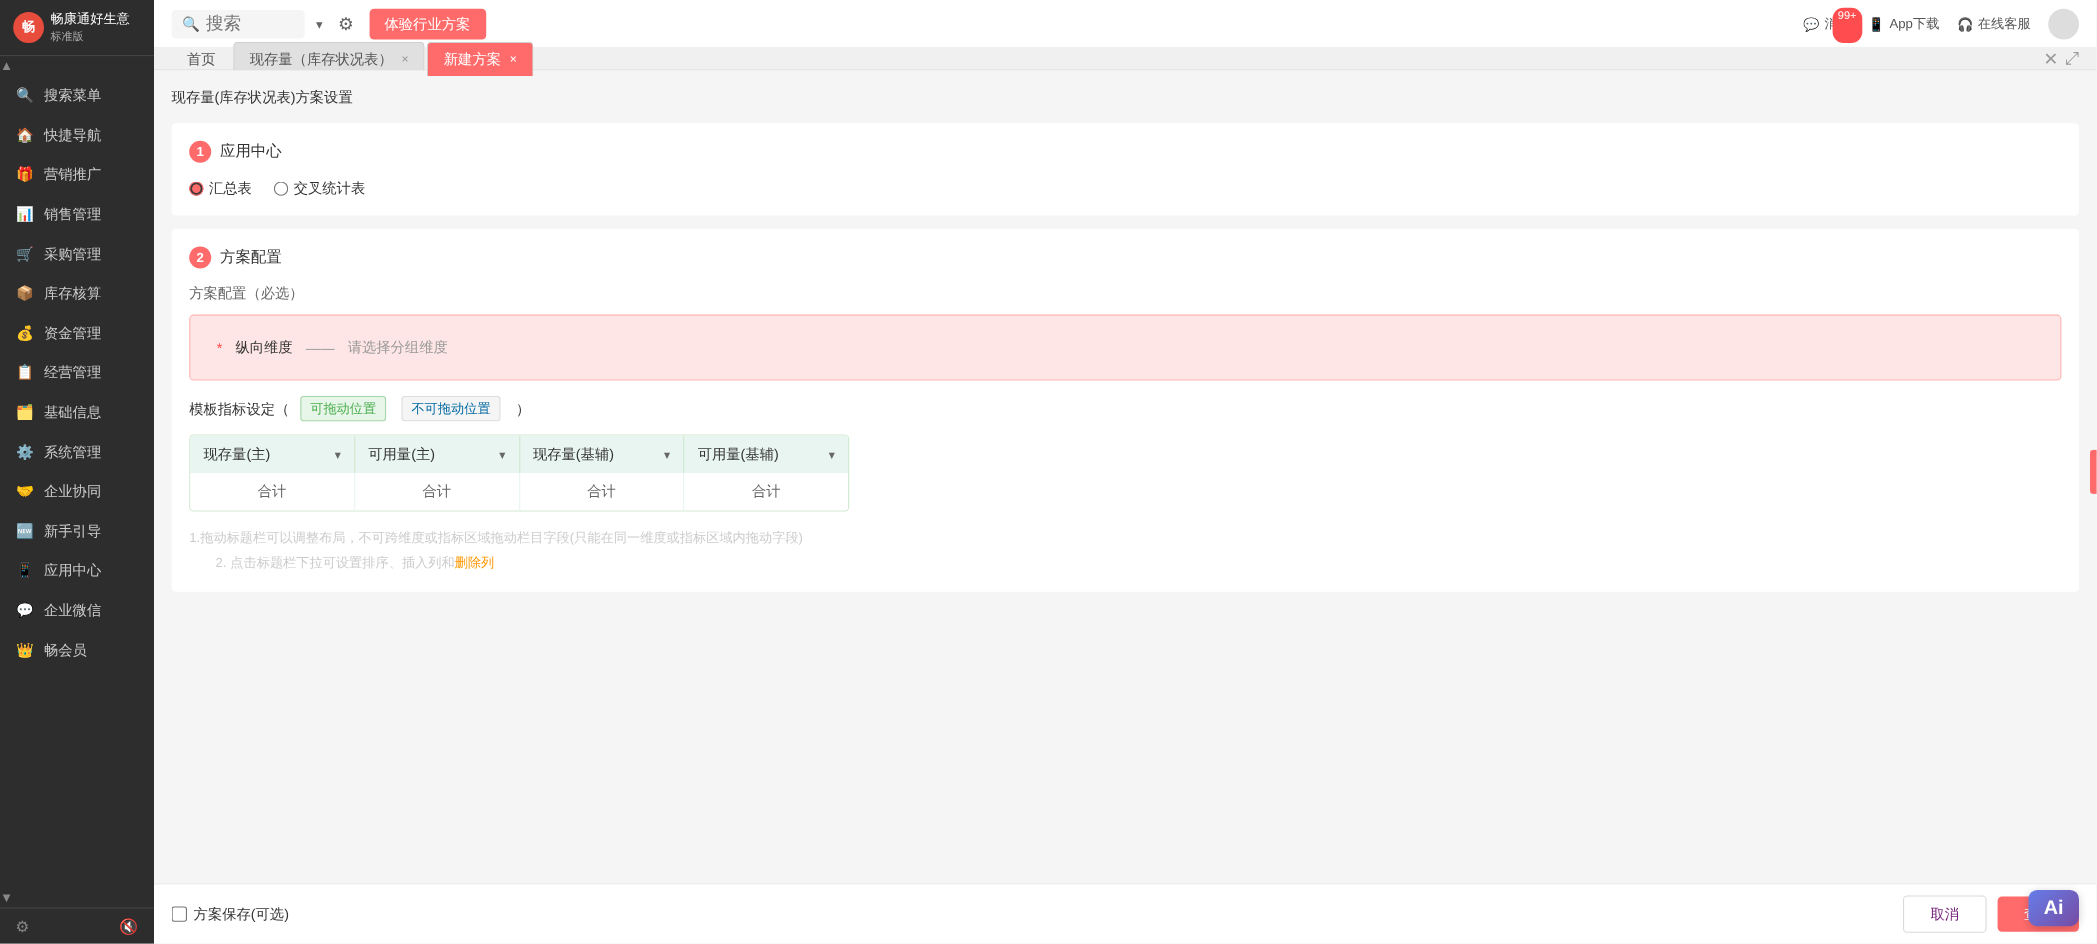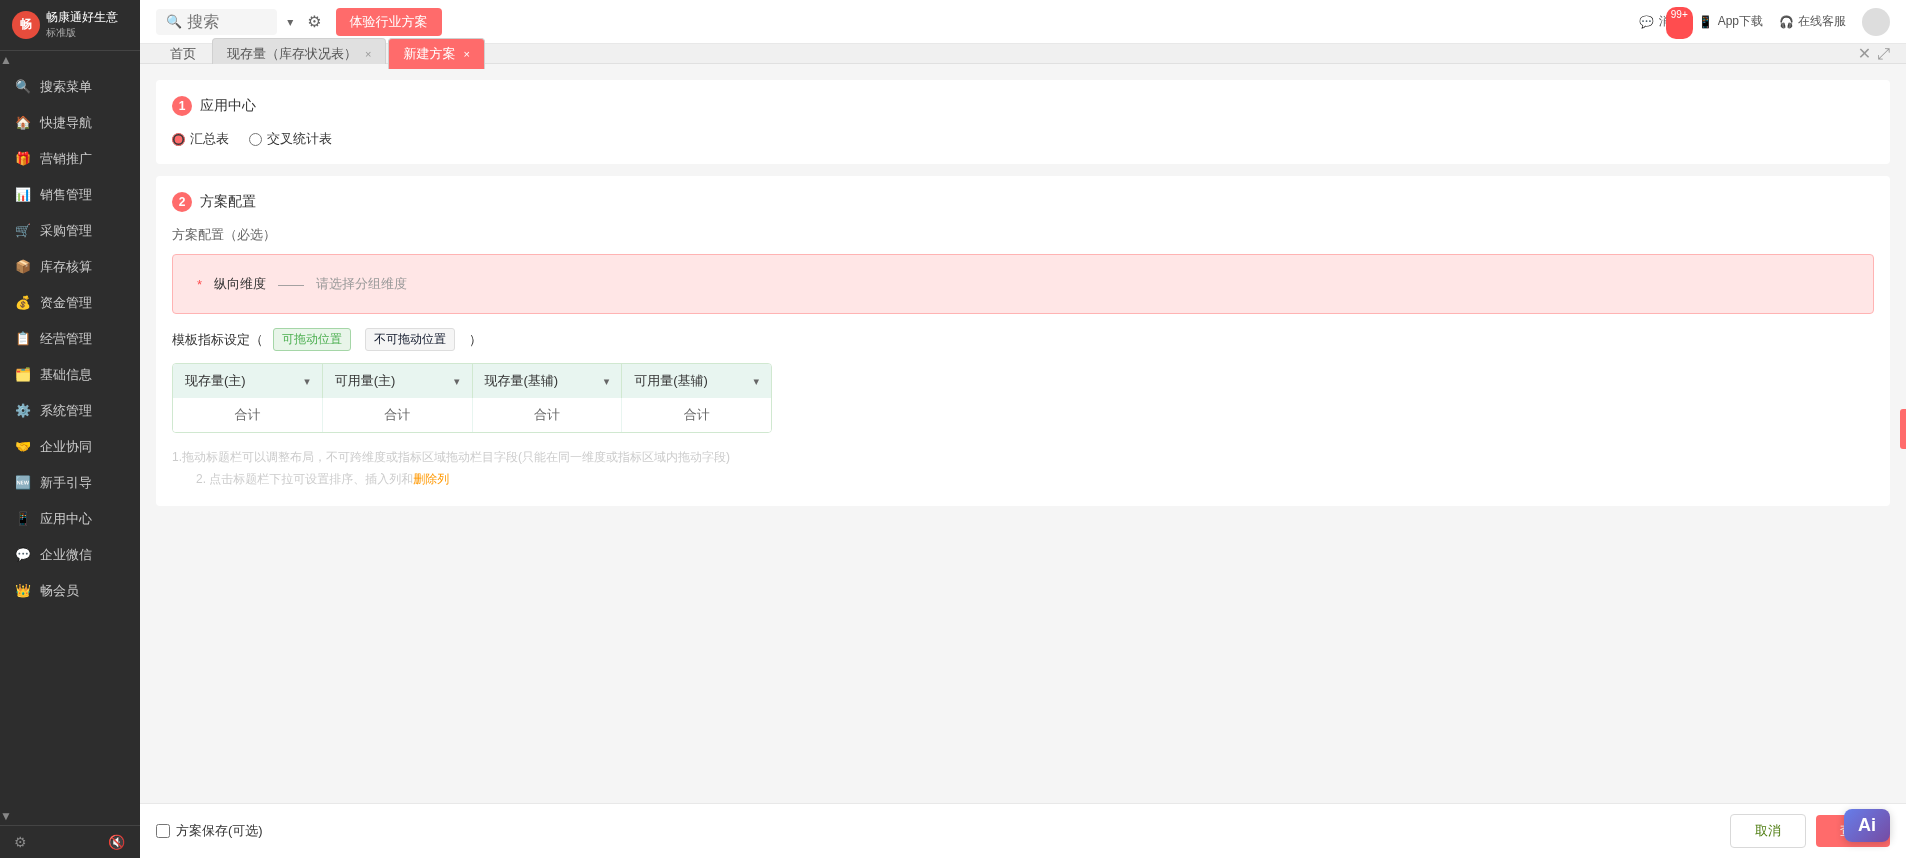--- a/index.html
+++ b/index.html
@@ -154,21 +154,21 @@
     .dimension-label { color: #333; font-size: 13px; }
     .dimension-dash { color: #999; font-size: 13px; }
     .dimension-placeholder { color: #999; font-size: 13px; }
 
     .indicator-settings { display: flex; align-items: center; gap: 10px; margin-bottom: 12px; font-size: 13px; color: #333; }
     .indicator-badge {
       display: inline-flex; align-items: center; padding: 2px 8px;
       border-radius: 3px; font-size: 12px; margin-right: 4px;
     }
     .badge-draggable { background: #e8f5e9; color: #4caf50; border: 1px solid #a5d6a7; }
-    .badge-fixed { background: #f5f5f5; color: #0f172a; border: 1px solid #ddd; }
+    .badge-fixed { background: #f5f5f5; color: #0369a1; border: 1px solid #ddd; }
 
     .stats-label { color: #4caf50; font-size: 13px; margin-bottom: 8px; }
 
     .stats-table {
       border: 1px solid #d0e8d0;
       border-radius: 4px;
       overflow: hidden;
       width: 600px;
     }
     .stats-table-header {
@@ -208,21 +208,21 @@
       padding: 10px 16px;
       display: flex;
       align-items: center;
       flex-shrink: 0;
     }
     .save-option { display: flex; align-items: center; gap: 6px; font-size: 13px; color: #333; cursor: pointer; }
     .save-checkbox { width: 14px; height: 14px; cursor: pointer; }
     .bottom-spacer { flex: 1; }
     .btn-cancel {
       padding: 7px 24px; border: 1px solid #d9d9d9; border-radius: 4px;
-      background: #fff; color: #4d7c0f; cursor: pointer; font-size: 13px; margin-right: 10px;
+      background: #fff; color: #701a75; cursor: pointer; font-size: 13px; margin-right: 10px;
     }
     .btn-query {
       padding: 7px 24px; border: none; border-radius: 4px;
       background: #ff6b6b; color: white; cursor: pointer; font-size: 13px;
     }
     .scroll-btn { color: #888; cursor: pointer; font-size: 12px; padding: 2px 0; user-select: none; }
 
     
     .ai-badge {
       position: fixed;
@@ -372,20 +372,21 @@
     <div class="tab active" style="background:#ff6b6b;color:white;">
       <span>新建方案</span>
       <span class="tab-close" style="color:white;">×</span>
     </div>
     <div class="topbar-spacer"></div>
     <span style="cursor:pointer;color:#999;font-size:16px;margin-right:6px;">✕</span>
     <span style="cursor:pointer;color:#999;font-size:16px;">⤢</span>
   </div>
 
   <div class="content">
+    <div class="page-title">现存量(库存状况表)方案设置</div>
 
     <div class="section">
       <div class="section-header">
         <div class="section-number">1</div>
         <span class="section-title">应用中心</span>
       </div>
       <div class="radio-group">
         <label class="radio-item">
           <input type="radio" class="radio-input" name="template" checked="" style="">
           <span>汇总表</span>

